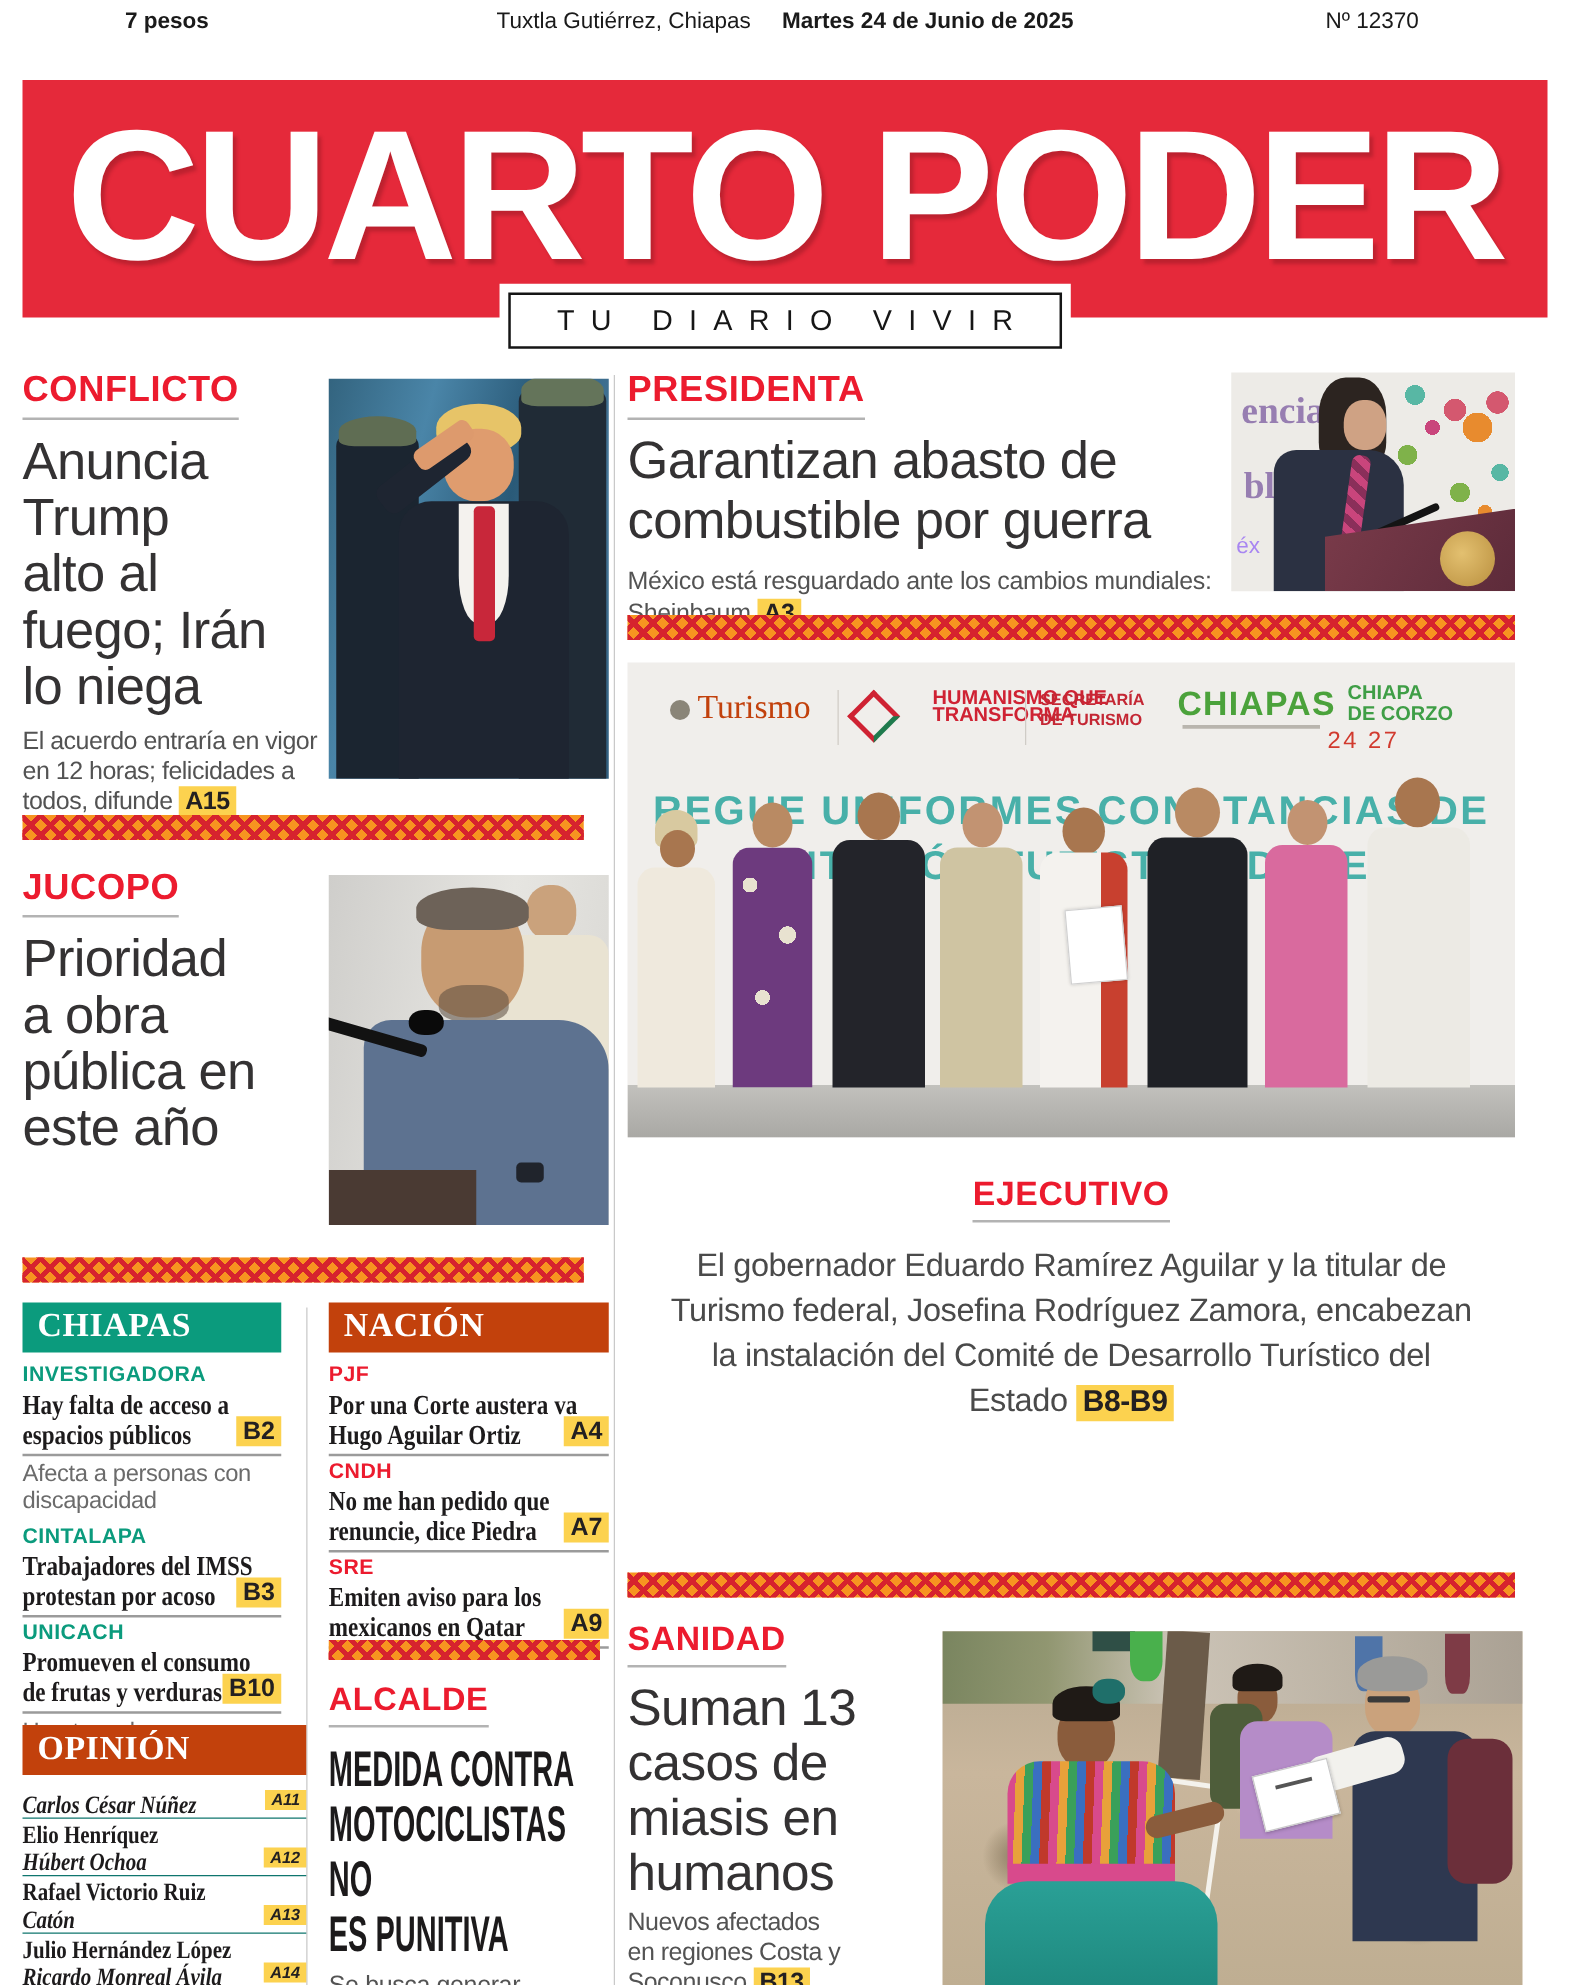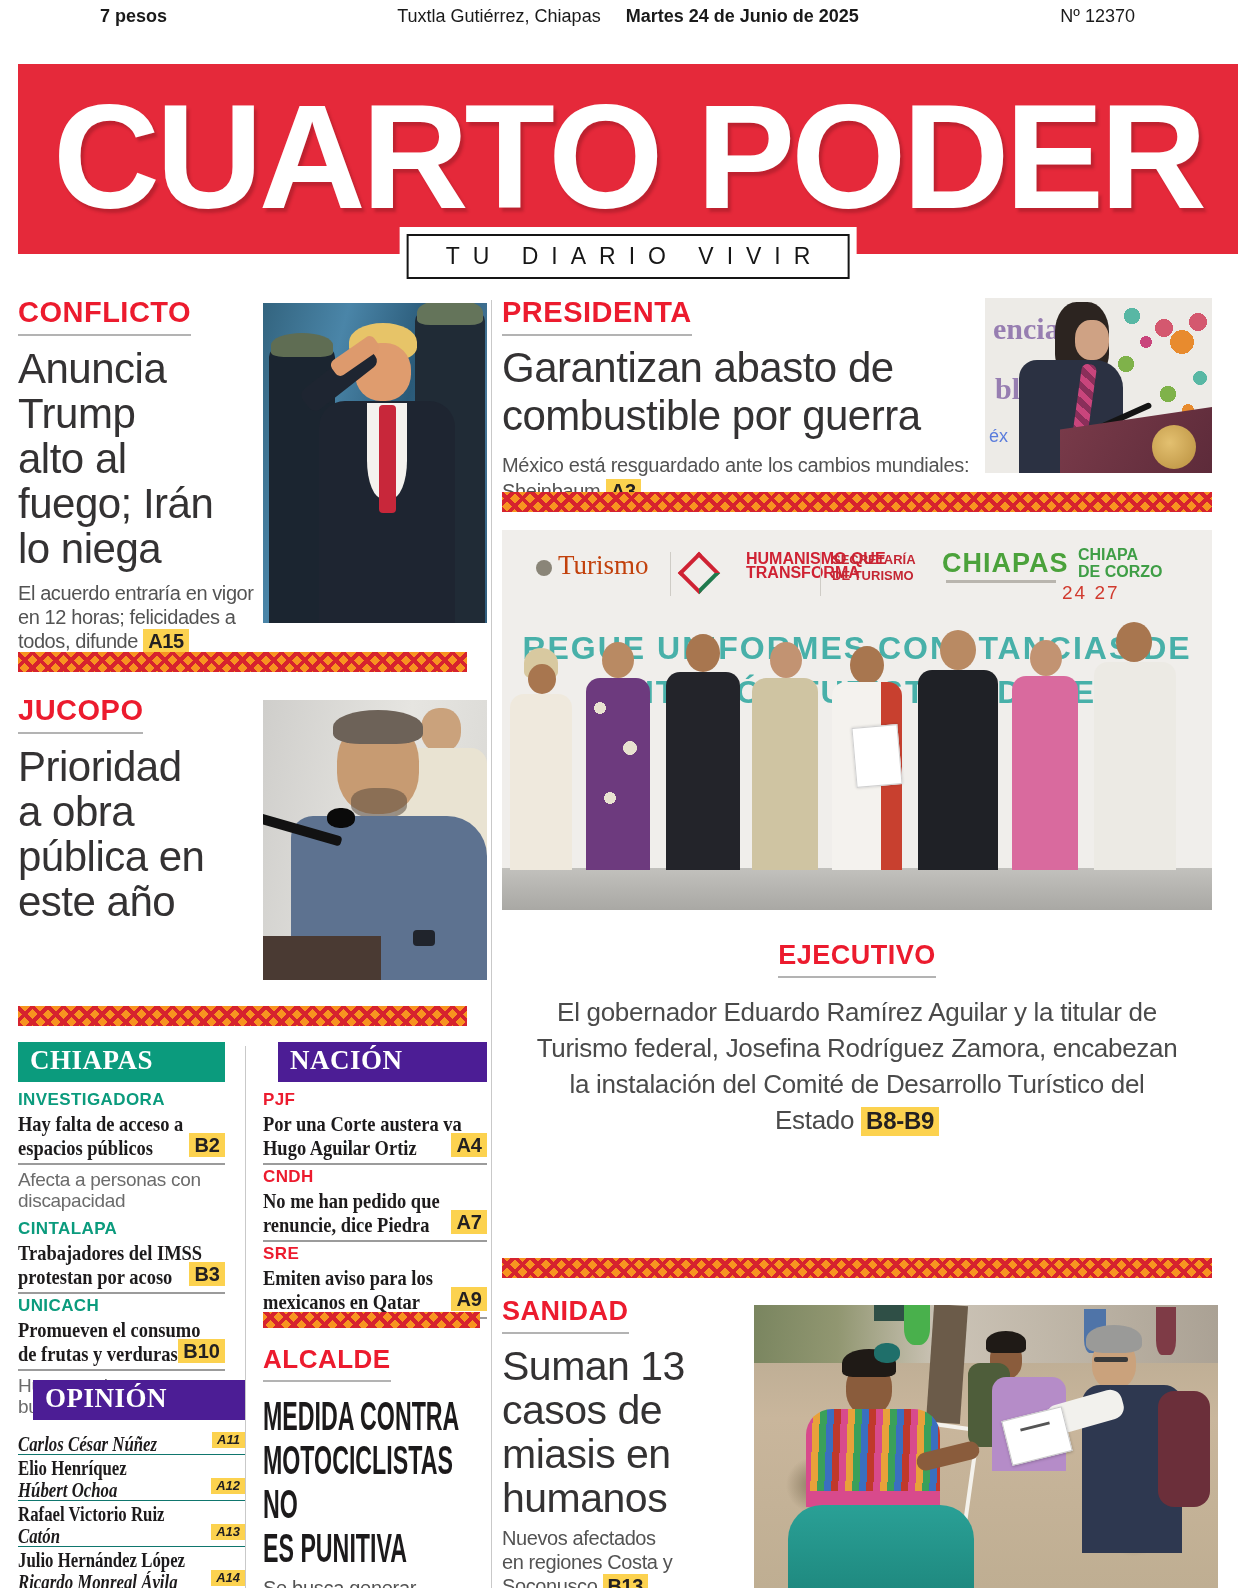--- a/index.html
+++ b/index.html
@@ -66,21 +66,21 @@
   .alcalde{position:absolute;left:263px;top:1344px;width:220px;}
   .alcalde .kicker{font-size:26px;}
   .alcalde .head-cond{margin-top:12px;width:380px;transform:scaleX(.58);transform-origin:0 0;
                       font-weight:700;font-size:40px;line-height:44px;color:#1c1a1b;white-space:pre-line;}
   .alcalde .summary{margin-top:6px;font-size:20px;line-height:24px;}
 
   
   .secbox{font-family:"Liberation Serif",serif;font-weight:700;color:#fff;font-size:27px;
           padding:3px 12px 6px;letter-spacing:.5px;}
   .secbox.green{background:#0b9b7d;}
-  .secbox.red{background:#4c1d95;margin-left:15px;}
+  .secbox.red{background:#c2410c;}
   .mk{font-weight:700;font-size:17px;letter-spacing:.4px;margin-top:8px;}
   .mk.green{color:#0b9b7d;}
   .mk.red{color:#ec1b2e;}
   .mini-head{position:relative;border-bottom:2px solid #9b9b9b;padding-bottom:3px;margin-top:2px;}
   .mini-head .mh-text{display:block;font-family:"Liberation Serif",serif;font-weight:700;
           font-size:22px;line-height:24px;color:#1d1b1c;white-space:pre-line;transform:scaleX(.84);transform-origin:0 0;}
   .chiapas-col .mh-text{width:246px;}
   .nacion-col .mh-text{width:267px;}
   .mini-head .badge{position:absolute;right:0;bottom:6px;font-size:20px;}
   .msub{color:#6b6b6b;font-size:19px;line-height:21px;white-space:pre-line;margin-top:4px;letter-spacing:-.3px;}
@@ -152,21 +152,21 @@
     <span class="kicker">PRESIDENTA</span>
     <div class="h-sans">Garantizan abasto de
 combustible por guerra</div>
     <p class="summary" style="margin:12px 0 0;"><span>México está resguardado ante los cambios mundiales:
 Sheinbaum </span><span class="badge">A3</span></p>
   </div>
 
   <div class="photo" style="left:985px;top:298px;width:227px;height:175px;background:#edebe7;">
     <div class="ab" style="left:8px;top:14px;font-family:'Liberation Serif',serif;font-weight:700;font-size:30px;color:#7b5aa0;opacity:.75;filter:blur(.6px);">encia</div>
     <div class="ab" style="left:10px;top:74px;font-family:'Liberation Serif',serif;font-weight:700;font-size:30px;color:#7b5aa0;opacity:.75;filter:blur(.6px);">ble</div>
-    <div class="ab" style="left:4px;top:128px;font-size:18px;color:#1d4ed8;opacity:.7;">éx</div>
+    <div class="ab" style="left:4px;top:128px;font-size:18px;color:#8b5cf6;opacity:.7;">éx</div>
     <div class="ab" style="right:0;top:0;width:110px;height:140px;background:
       radial-gradient(circle 12px at 80px 44px,#e88b2e 99%,transparent),
       radial-gradient(circle 9px at 62px 30px,#d4586f 99%,transparent),
       radial-gradient(circle 9px at 96px 24px,#d4586f 99%,transparent),
       radial-gradient(circle 8px at 30px 18px,#58b7a4 99%,transparent),
       radial-gradient(circle 8px at 24px 66px,#7fb24a 99%,transparent),
       radial-gradient(circle 7px at 98px 80px,#58b7a4 99%,transparent),
       radial-gradient(circle 8px at 66px 96px,#7fb24a 99%,transparent),
       radial-gradient(circle 6px at 44px 44px,#c9457c 99%,transparent),
       radial-gradient(circle 6px at 86px 112px,#e88b2e 99%,transparent);"></div>

